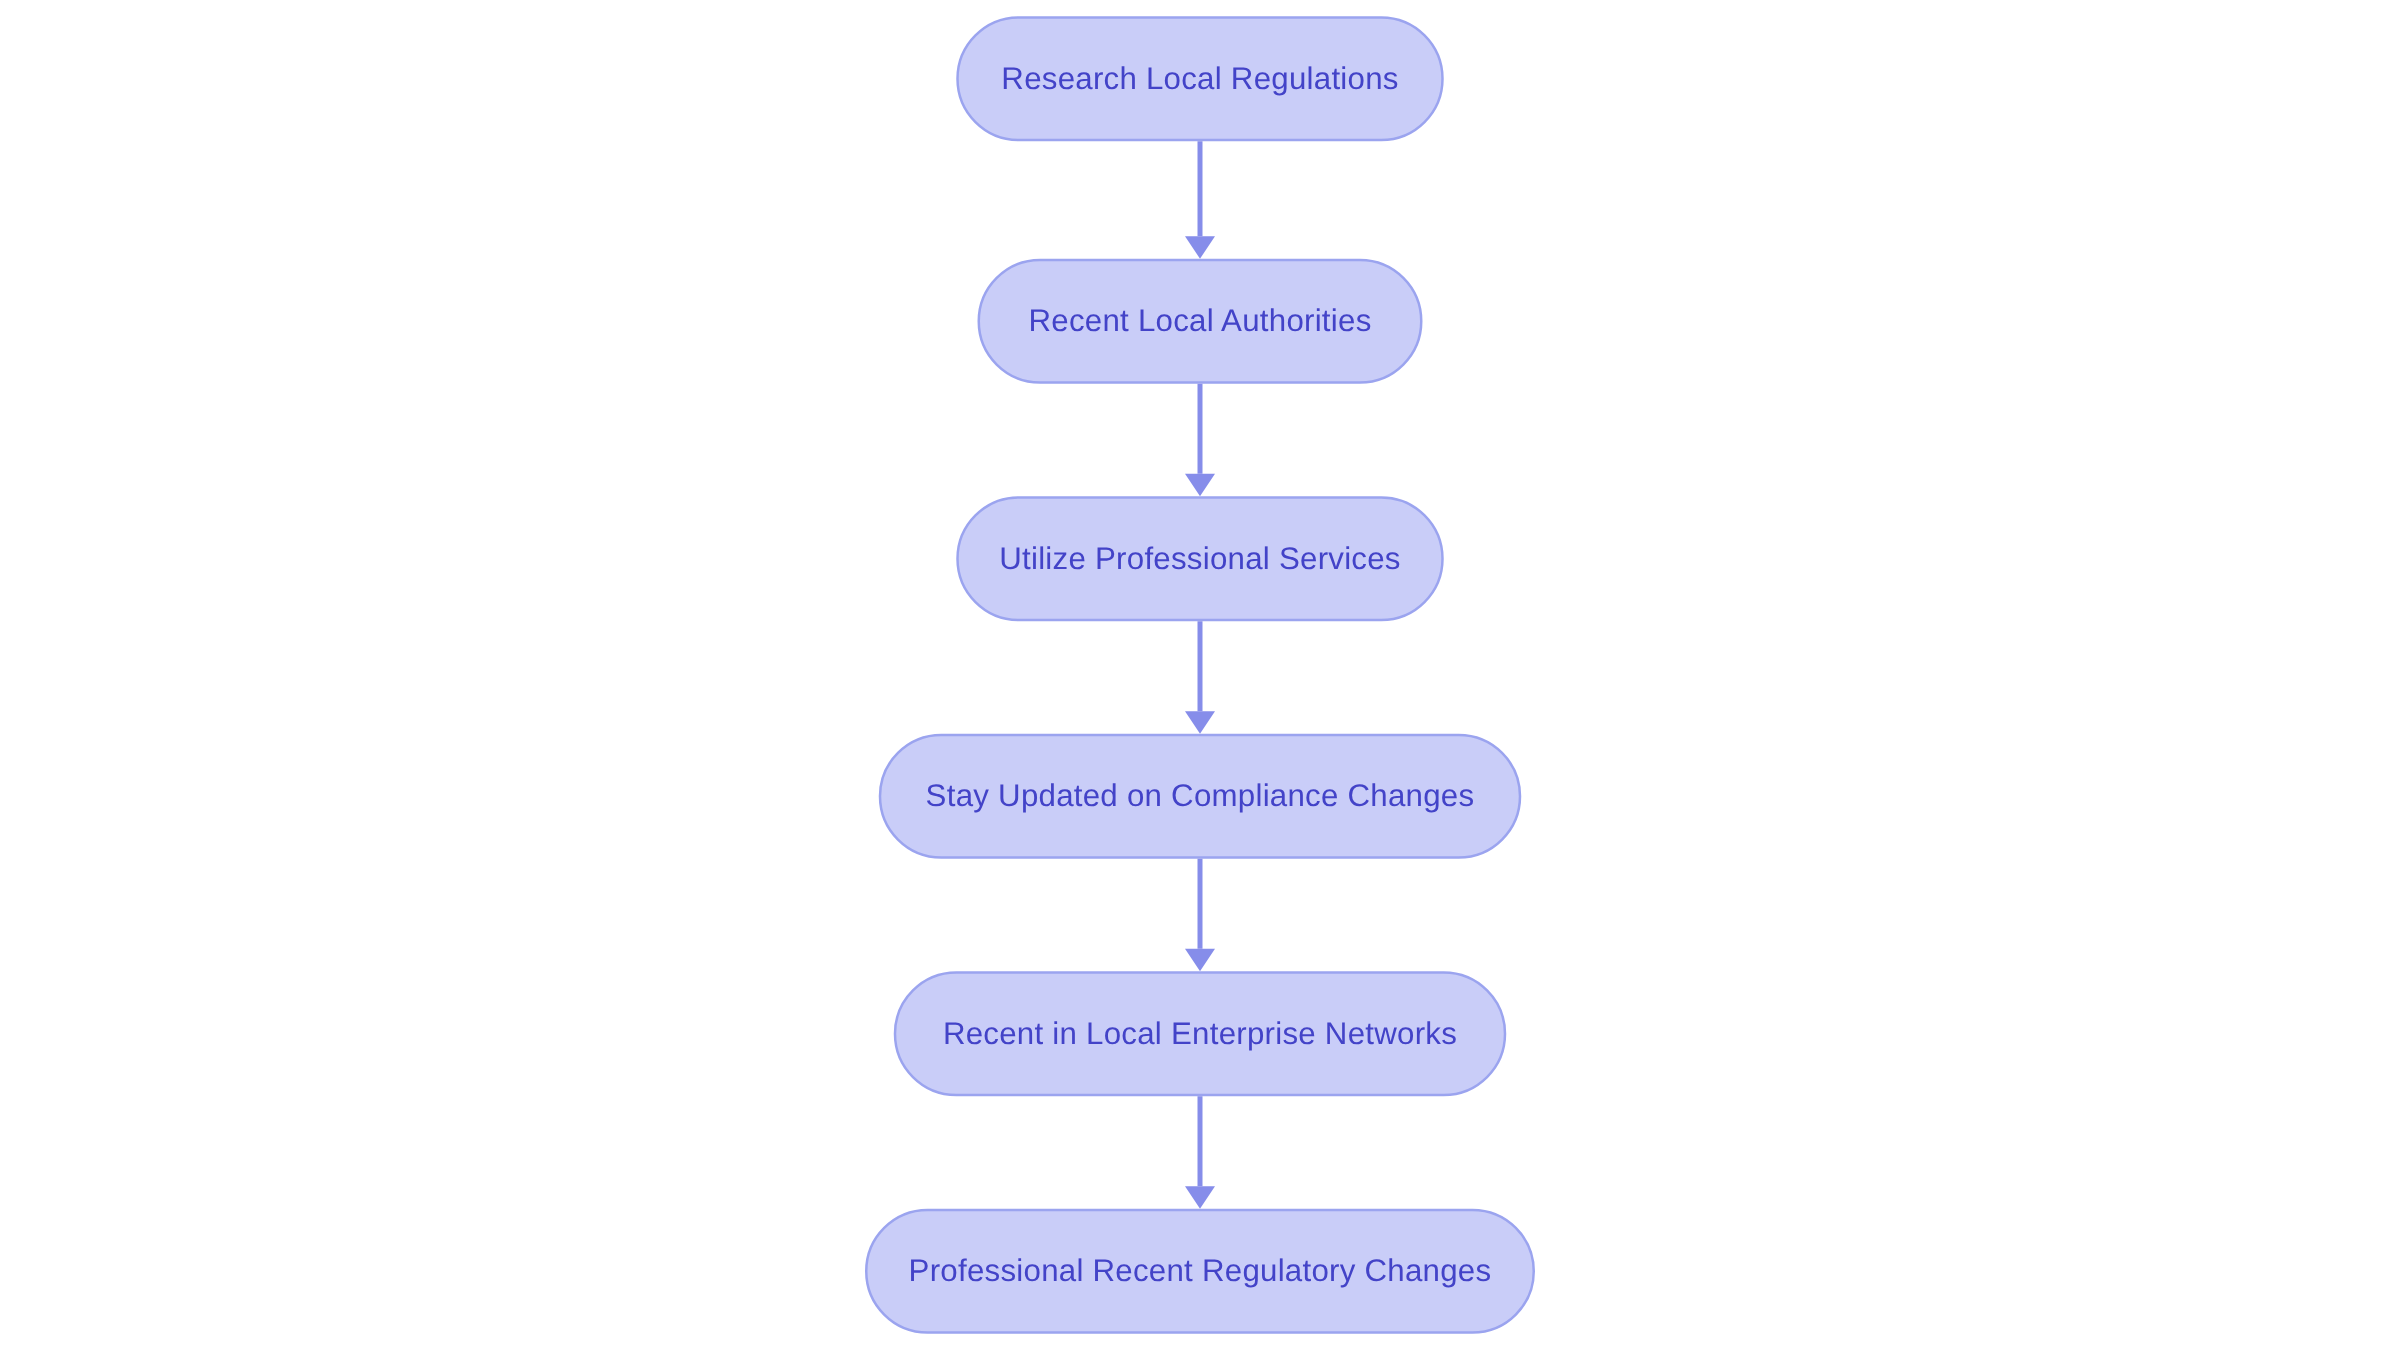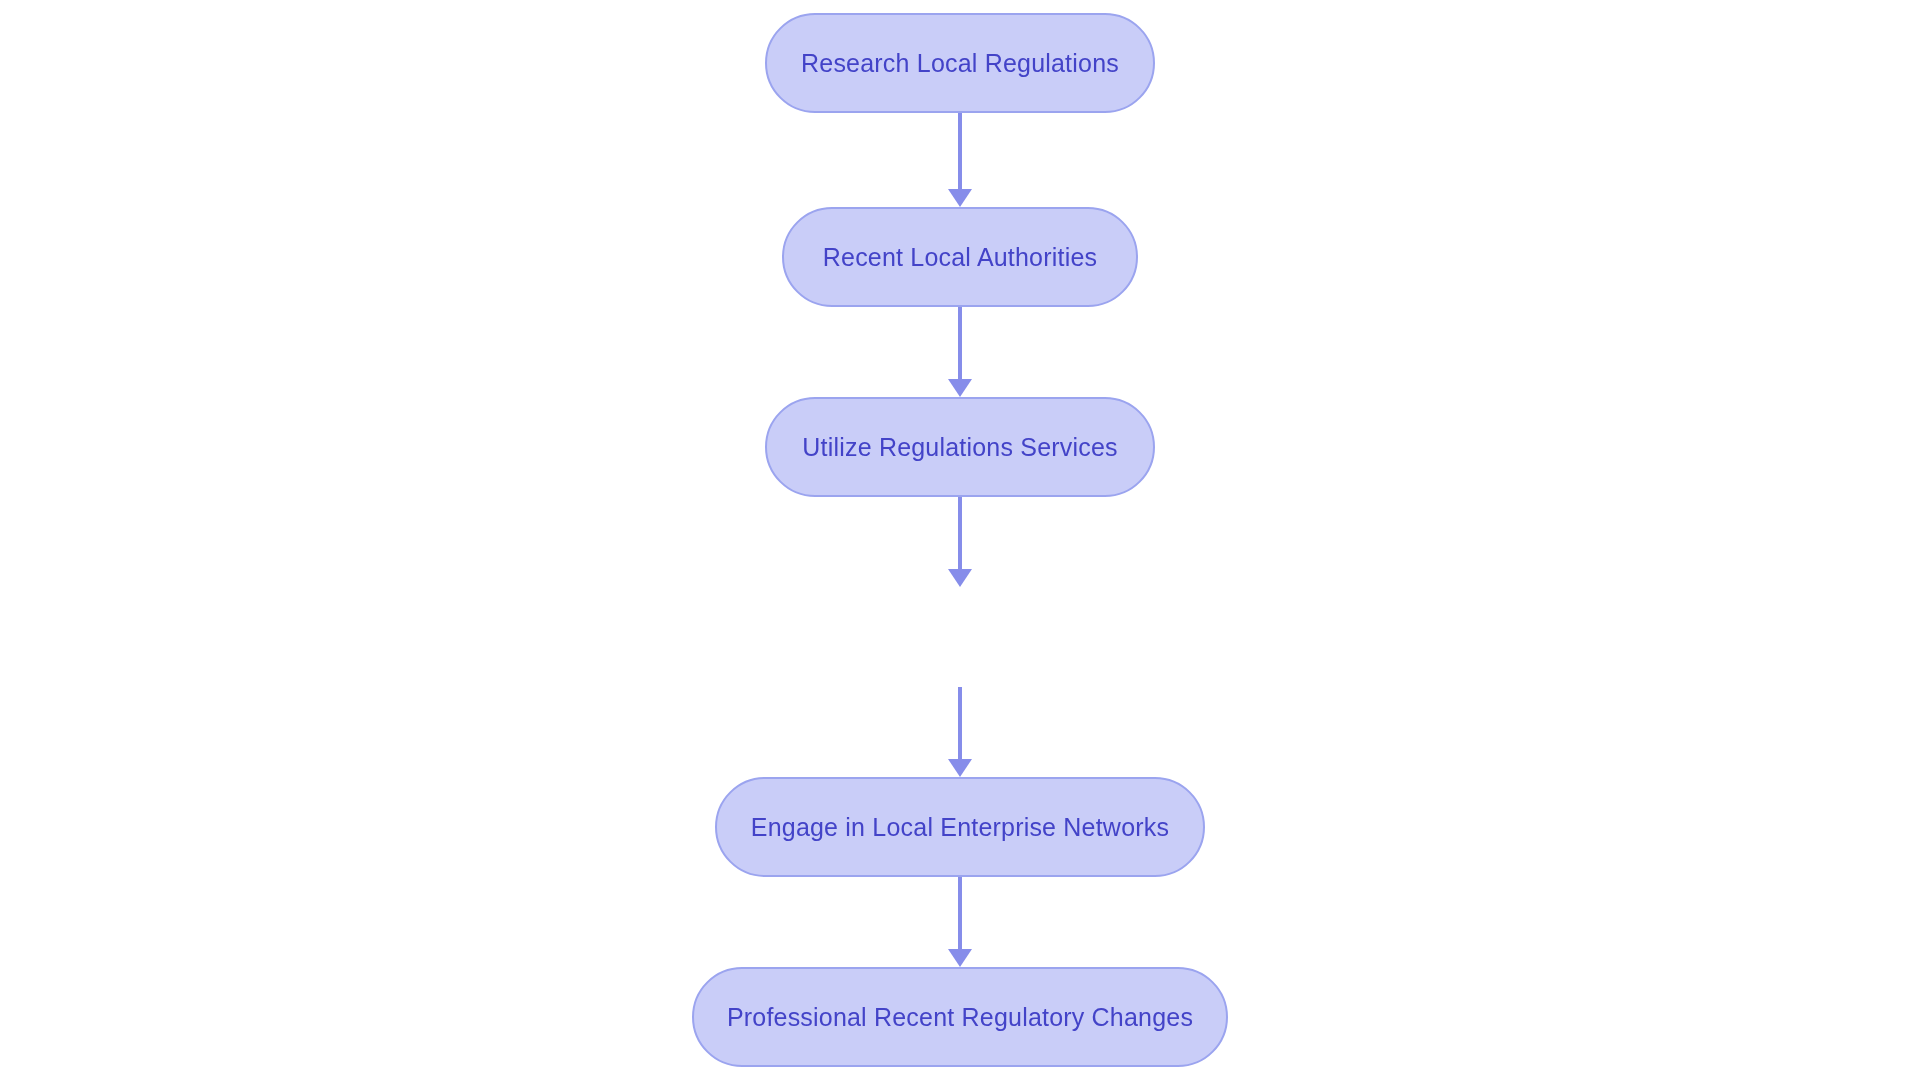--- a/index.html
+++ b/index.html
@@ -89,36 +89,39 @@
   <div class="node n2">
     <span class="node-label">Recent Local Authorities</span>
   </div>
 
   <div class="arrow a2">
     <div class="arrow-line"></div>
     <div class="arrow-head"></div>
   </div>
 
   <div class="node n3">
-    <span class="node-label">Utilize Regulations Services</span>
+    <span class="node-label">Utilize Professional Services</span>
   </div>
 
   <div class="arrow a3">
     <div class="arrow-line"></div>
     <div class="arrow-head"></div>
   </div>
 
+  <div class="node n4">
+    <span class="node-label">Stay Updated on Compliance Changes</span>
+  </div>
 
   <div class="arrow a4">
     <div class="arrow-line"></div>
     <div class="arrow-head"></div>
   </div>
 
   <div class="node n5">
-    <span class="node-label">Engage in Local Enterprise Networks</span>
+    <span class="node-label">Recent in Local Enterprise Networks</span>
   </div>
 
   <div class="arrow a5">
     <div class="arrow-line"></div>
     <div class="arrow-head"></div>
   </div>
 
   <div class="node n6">
     <span class="node-label">Professional Recent Regulatory Changes</span>
   </div>

